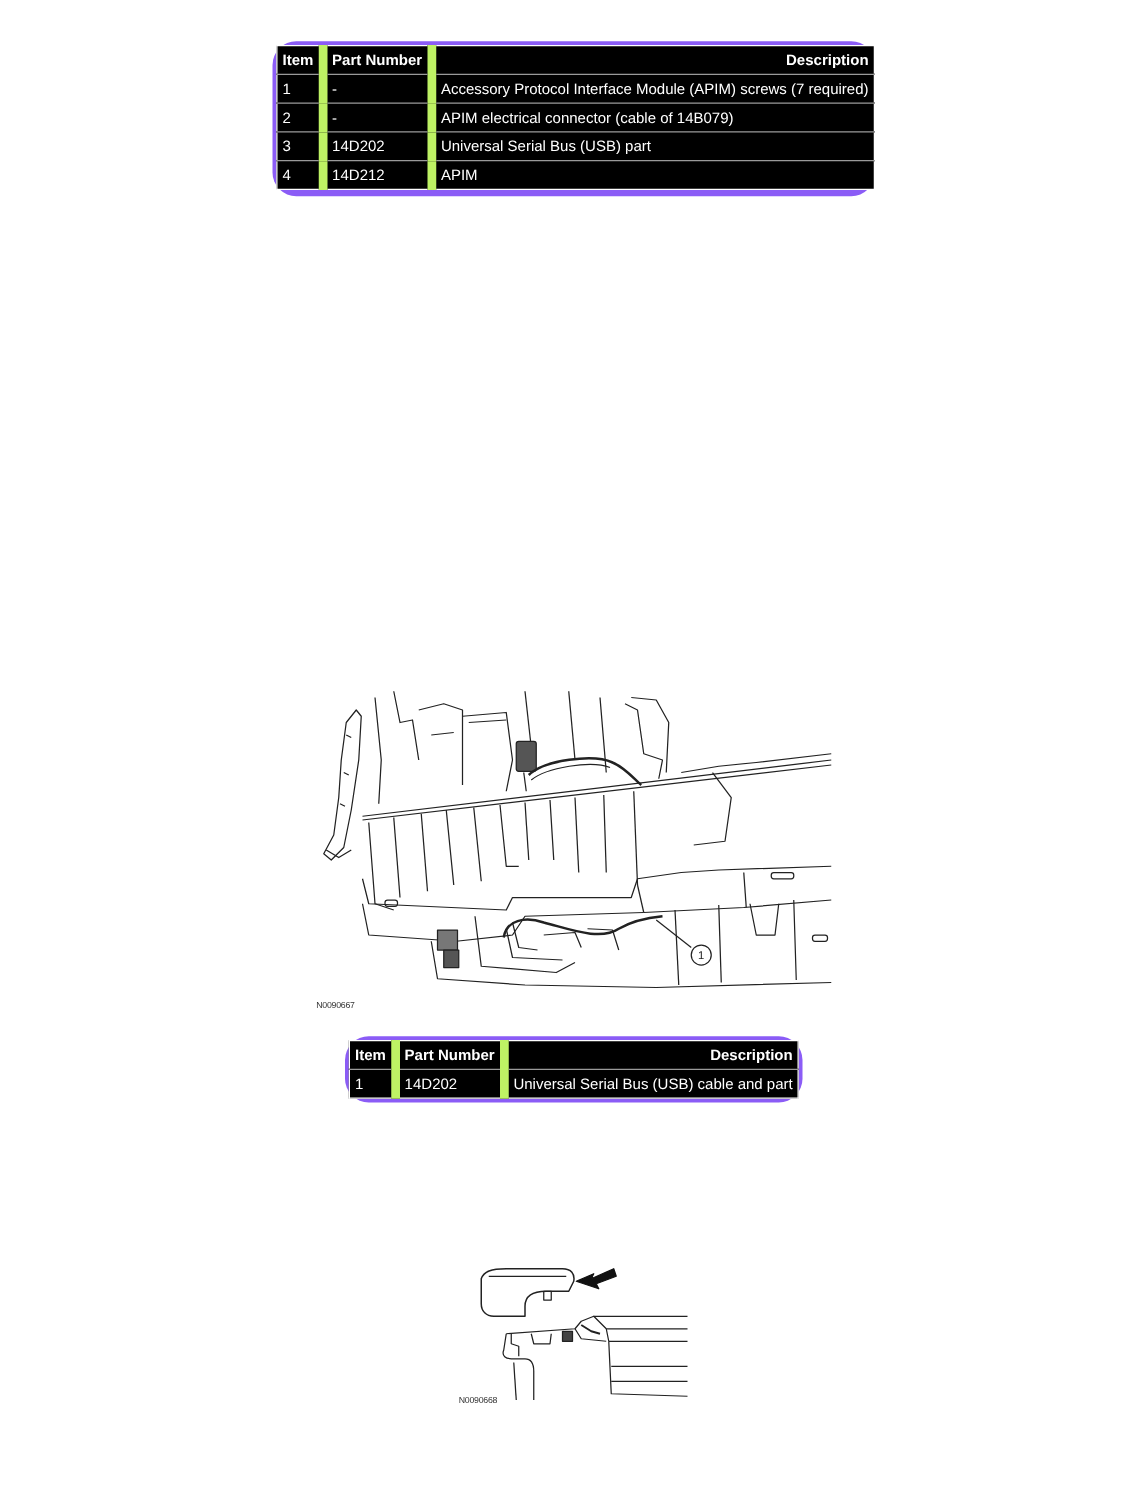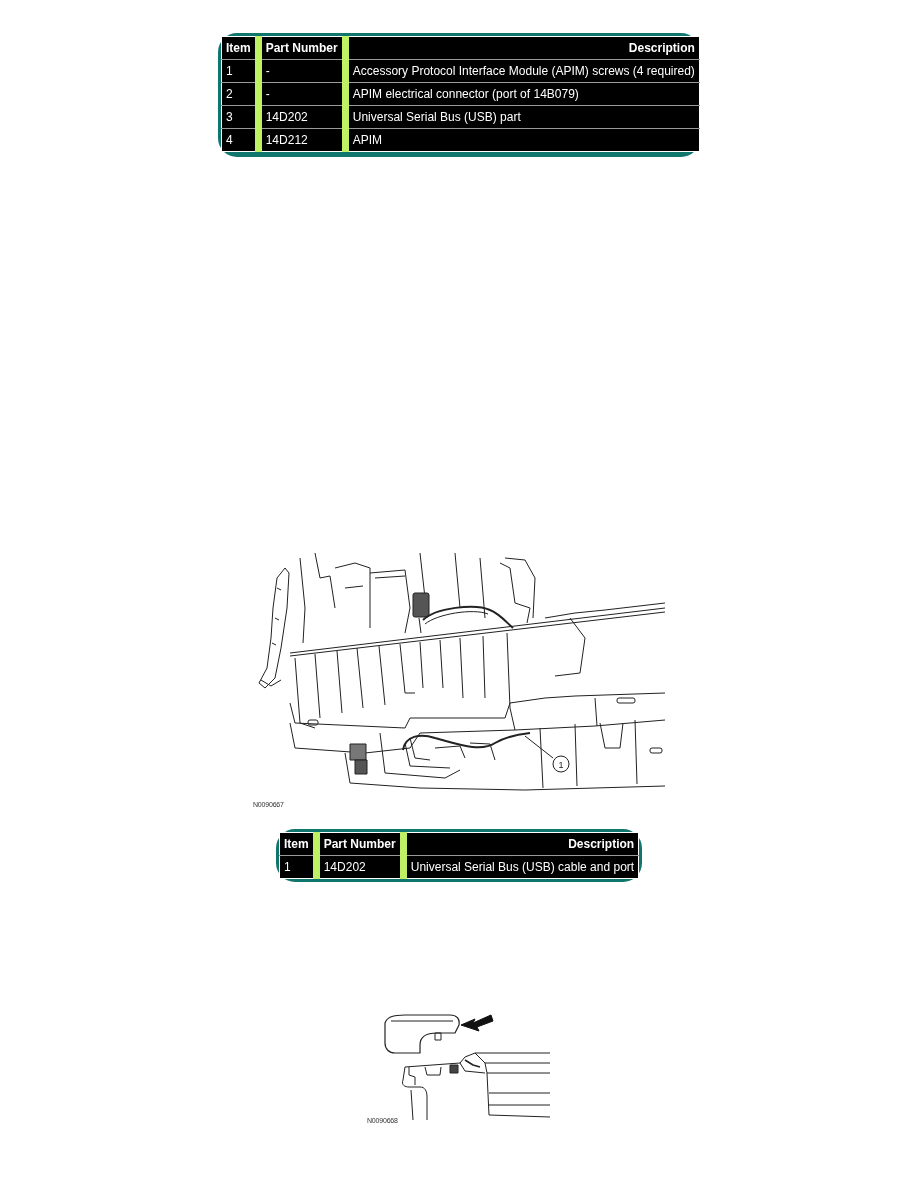--- a/index.html
+++ b/index.html
@@ -2,21 +2,21 @@
 <html><head>
 <meta charset="utf-8">
 <style>
   html, body { margin: 0; padding: 0; }
   body {
     width: 918px; height: 1188px; position: relative; overflow: hidden;
     background: #ffffff;
     font-family: "Liberation Sans", sans-serif;
   }
   .parts-table-wrap {
-    position: absolute; background: #0f766e; box-sizing: border-box; border-radius: 19px;
+    position: absolute; background: #8b5cf6; box-sizing: border-box; border-radius: 19px;
   }
   table.parts {
     position: absolute; left: 3px; top: 3px;
     border-collapse: collapse;
     border: 1px solid #ffffff;
     color: #ffffff;
     font-size: 12px;
     background: #000000;
   }
   table.parts th, table.parts td {
@@ -47,26 +47,26 @@
       <tr>
         <th style="width:27px;">Item</th>
         <th style="width:73px;">Part Number</th>
         <th class="desc">Description</th>
       </tr>
     </thead>
     <tbody>
       <tr>
         <td>1</td>
         <td>-</td>
-        <td>Accessory Protocol Interface Module (APIM) screws (4 required)</td>
+        <td>Accessory Protocol Interface Module (APIM) screws (7 required)</td>
       </tr>
       <tr>
         <td>2</td>
         <td>-</td>
-        <td>APIM electrical connector (port of 14B079)</td>
+        <td>APIM electrical connector (cable of 14B079)</td>
       </tr>
       <tr>
         <td>3</td>
         <td>14D202</td>
         <td>Universal Serial Bus (USB) part</td>
       </tr>
       <tr>
         <td>4</td>
         <td>14D212</td>
         <td>APIM</td>
@@ -159,21 +159,21 @@
       <tr>
         <th style="width:27px;">Item</th>
         <th style="width:71px;">Part Number</th>
         <th class="desc">Description</th>
       </tr>
     </thead>
     <tbody>
       <tr>
         <td>1</td>
         <td>14D202</td>
-        <td>Universal Serial Bus (USB) cable and port</td>
+        <td>Universal Serial Bus (USB) cable and part</td>
       </tr>
     </tbody>
   </table>
 </div>
 
 <div class="figure" style="left:365px; top:1005px; width:190px; height:115px;">
   <svg width="190" height="115" viewBox="0 0 190 115" fill="none" stroke="#222222" stroke-width="1" stroke-linejoin="round">
 
     <path d="M20 18 C22 12 28 10 40 10 L85 10 C92 10 95 14 94 20 L90 28 L72 28 C60 28 55 32 55 40 L55 48 L30 48 C24 48 20 44 20 38 Z" stroke-width="1.2"></path>
     <path d="M26 16 L88 16"></path>

